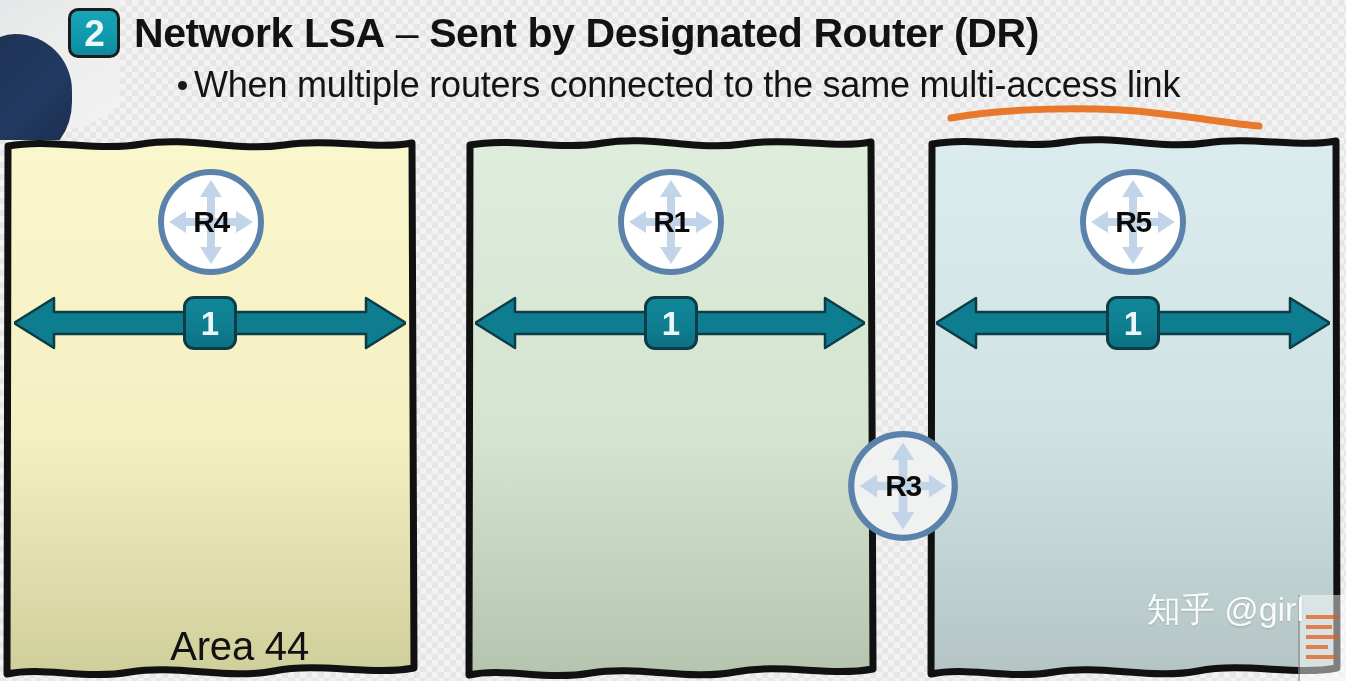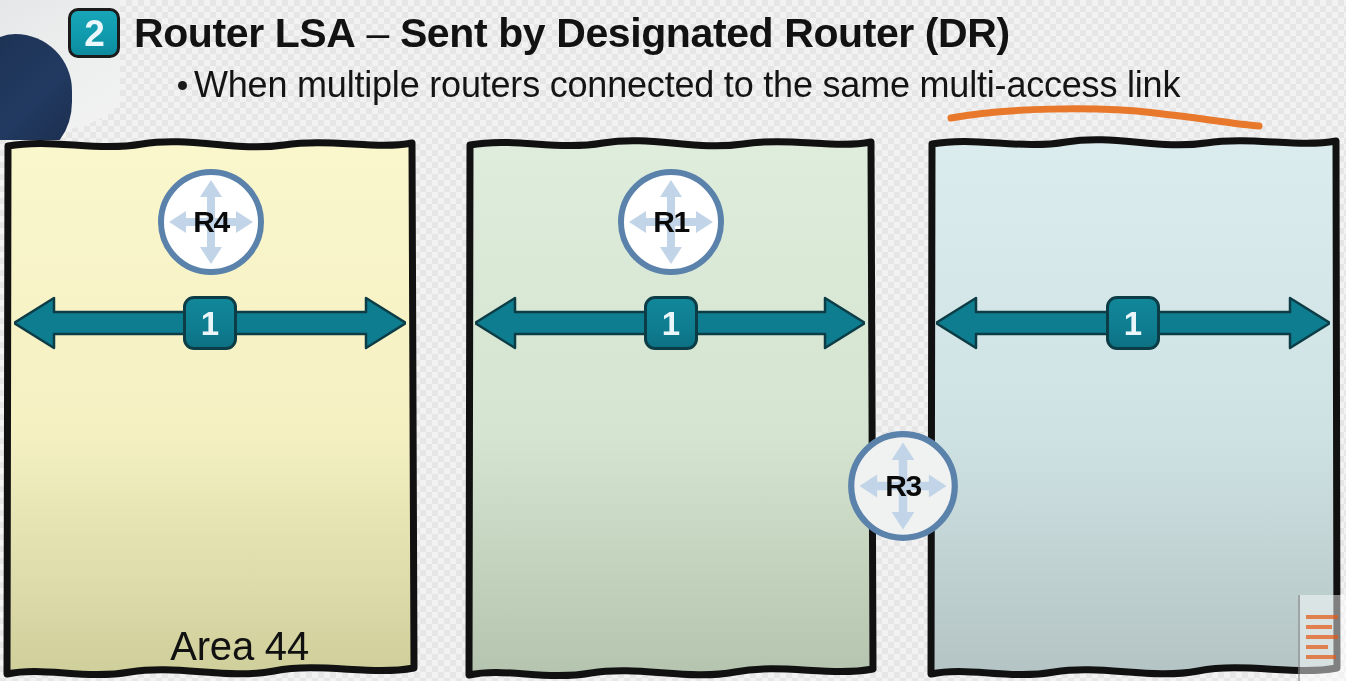--- a/index.html
+++ b/index.html
@@ -240,21 +240,21 @@
   <div id="presenter-area">
     <div id="presenter-bg"></div>
     <div id="presenter-shoulder"></div>
   </div>
 
   <div id="header">
 
     <div id="title-row">
       <div id="step-badge">2</div>
       <div id="slide-title">
-        <span>Router LSA</span><span class="thin"> – </span><span>Sent by Designated Router (DR)</span>
+        <span>Network LSA</span><span class="thin"> – </span><span>Sent by Designated Router (DR)</span>
       </div>
     </div>
 
     <div id="bullet-row">
       <span id="bullet-dot"></span>
       <span id="bullet-text">When multiple routers connected to the same multi-access link</span>
     </div>
 
     <svg id="highlight-underline" viewBox="0 0 320 30">
       <path d="M6,18 C60,8 150,6 210,13 C255,18 290,24 314,26" stroke="#e8782b" stroke-width="7" stroke-linecap="round" fill="none"></path>
@@ -339,38 +339,50 @@
         </defs>
         <path d="M8,12 C52,4 96,18 142,10 C190,2 234,18 282,11 C328,4 374,16 412,9
                  L413,536 C370,544 322,530 274,539 C226,548 178,532 130,540 C84,548 44,534 7,542 Z" fill="url(#g55)" stroke="#111" stroke-width="7" stroke-linejoin="round"></path>
       </svg>
 
       <svg class="link-arrow" style="left:12px; top:160px; width:394px; height:62px;" viewBox="0 0 394 62">
         <path d="M0,31 L40,6 L40,20 L354,20 L354,6 L394,31 L354,56 L354,42 L40,42 L40,56 Z" fill="#0f7d90" stroke="#0c3c45" stroke-width="2.5" stroke-linejoin="round"></path>
       </svg>
       <div class="cost-badge" style="left:182px; top:164px;">1</div>
 
+      <div class="router" style="left:153px; top:34px;">
+        <svg width="112" height="112" viewBox="0 0 112 112">
+          <circle cx="56" cy="56" r="50" fill="#ffffff" stroke="#5b82ab" stroke-width="6"></circle>
+          <g fill="#c2d5e8">
+            <path d="M56,14 L67,31 L60,31 L60,81 L52,81 L52,31 L45,31 Z"></path>
+            <path d="M56,98 L45,81 L52,81 L52,31 L60,31 L60,81 L67,81 Z"></path>
+            <path d="M14,56 L31,45 L31,52 L81,52 L81,45 L98,56 L81,67 L81,60 L31,60 L31,67 Z"></path>
+          </g>
+        </svg>
+        <span class="rlabel">R5</span>
+      </div>
 
     </div>
 
 
     <div class="router" style="left:845px; top:296px; width:116px; height:116px; z-index:9;">
       <svg width="116" height="116" viewBox="0 0 112 112">
         <circle cx="56" cy="56" r="50" fill="#f0f1f1" stroke="#5b82ab" stroke-width="6"></circle>
         <g fill="#c2d5e8">
           <path d="M56,14 L67,31 L60,31 L60,81 L52,81 L52,31 L45,31 Z"></path>
           <path d="M56,98 L45,81 L52,81 L52,31 L60,31 L60,81 L67,81 Z"></path>
           <path d="M14,56 L31,45 L31,52 L81,52 L81,45 L98,56 L81,67 L81,60 L31,60 L31,67 Z"></path>
         </g>
       </svg>
       <span class="rlabel">R3</span>
     </div>
 
   </div>
 
+  <div id="watermark">知乎 @girl</div>
   <div id="watermark-logo">
     <i style="top:20px; width:32px;"></i>
     <i style="top:30px; width:26px;"></i>
     <i style="top:40px; width:32px;"></i>
     <i style="top:50px; width:22px;"></i>
     <i style="top:60px; width:30px;"></i>
   </div>
 
 </div>
 

